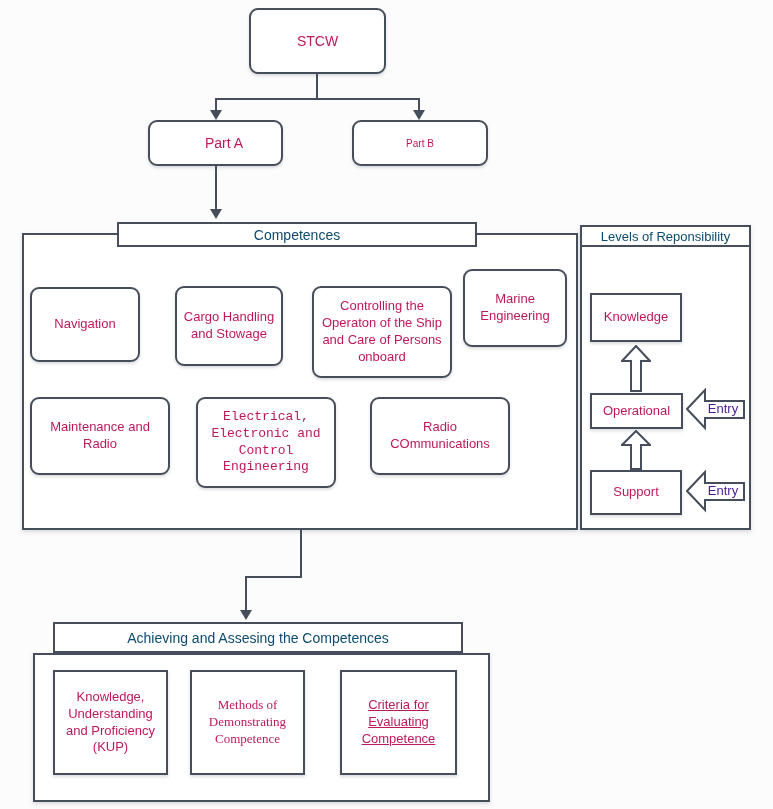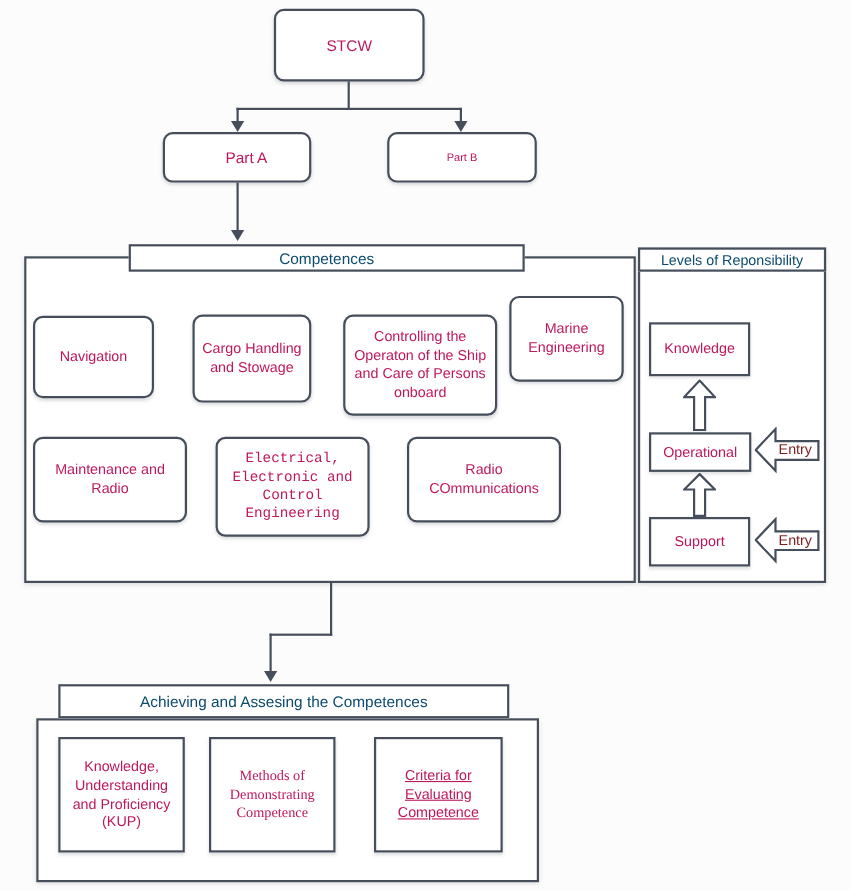--- a/index.html
+++ b/index.html
@@ -33,21 +33,21 @@
   }
   .line{position:absolute;background:#454e5a;z-index:2;}
   .arrow-down{
     position:absolute;width:0;height:0;z-index:2;
     border-left:6px solid transparent;border-right:6px solid transparent;
     border-top:10px solid #454e5a;
   }
   .entry-wrap{position:absolute;z-index:4;}
   .entry-wrap span{
     position:absolute;left:16px;top:12px;width:42px;height:18px;
-    font-size:13px;text-align:center;line-height:18px;color:#7f1d1d;
+    font-size:13px;text-align:center;line-height:18px;color:#4c1d95;
   }
   svg{display:block;}
 </style>
 </head>
 <body>
 
 <div class="box rounded" style="left:249px;top:8px;width:137px;height:66px;font-size:14px;">STCW</div>
 
 <div class="line" style="left:316px;top:74px;width:2px;height:26px;"></div>
 <div class="line" style="left:215px;top:98px;width:205px;height:2px;"></div>

